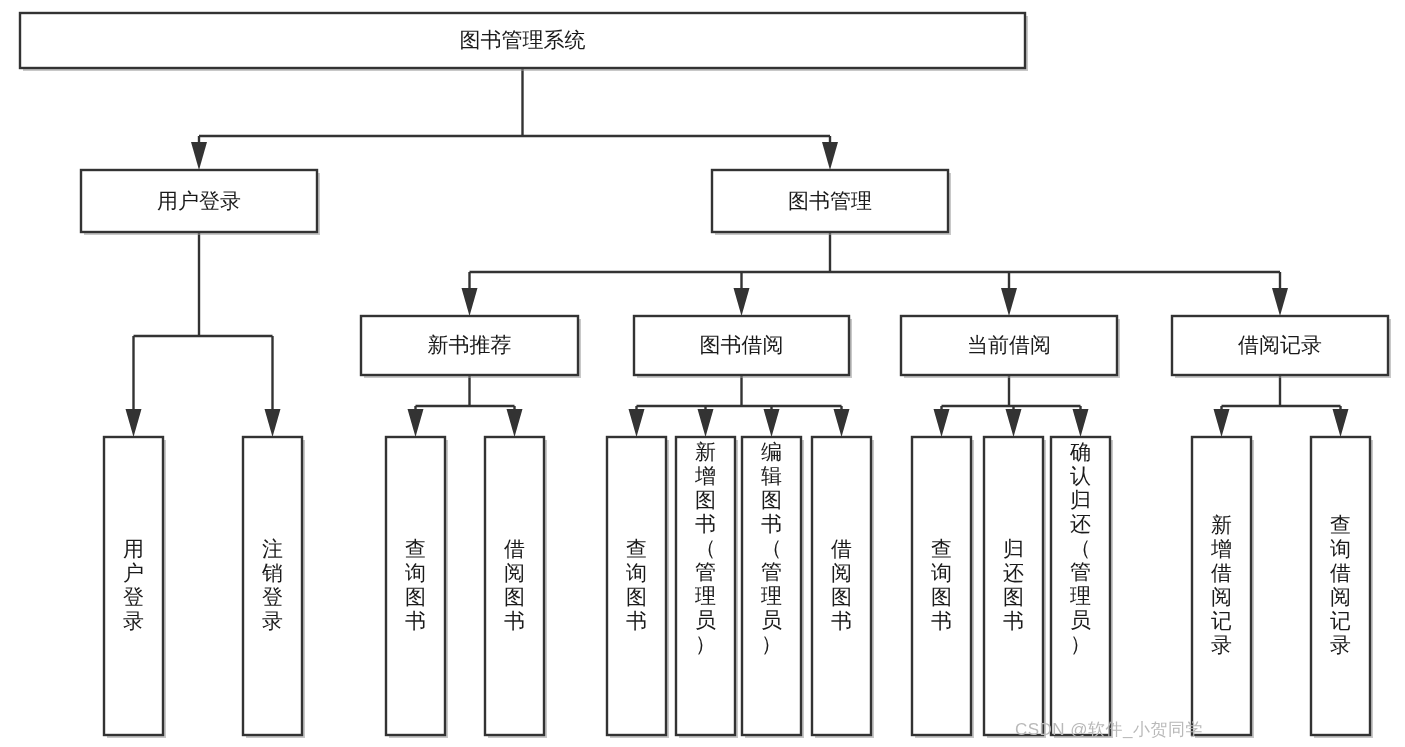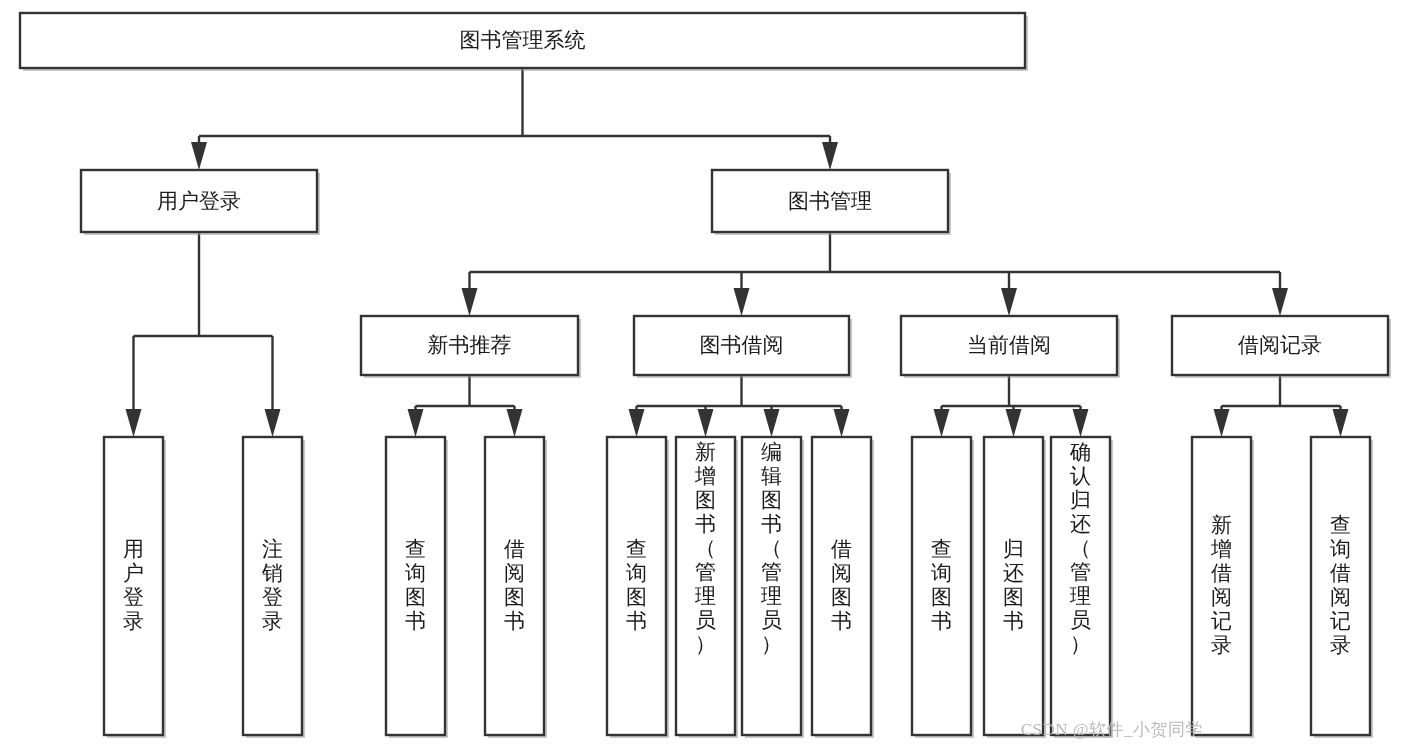--- a/index.html
+++ b/index.html
@@ -56,21 +56,21 @@
   .node-label-v {
     fill: #1a1a1a;
     font-family: "Liberation Sans", "DejaVu Sans", sans-serif;
     font-size: 21px;
     text-anchor: middle;
   }
   .watermark {
     position: absolute;
     right: 8px;
     bottom: 6px;
-    font-family: Liberation Serif, serif;
+    font-family: Liberation Sans, sans-serif;
     font-size: 17px;
     color: #b9b9b9;
     letter-spacing: 0.5px;
     white-space: nowrap;
     pointer-events: none;
   }
 </style>
 </head>
 <body>
 

